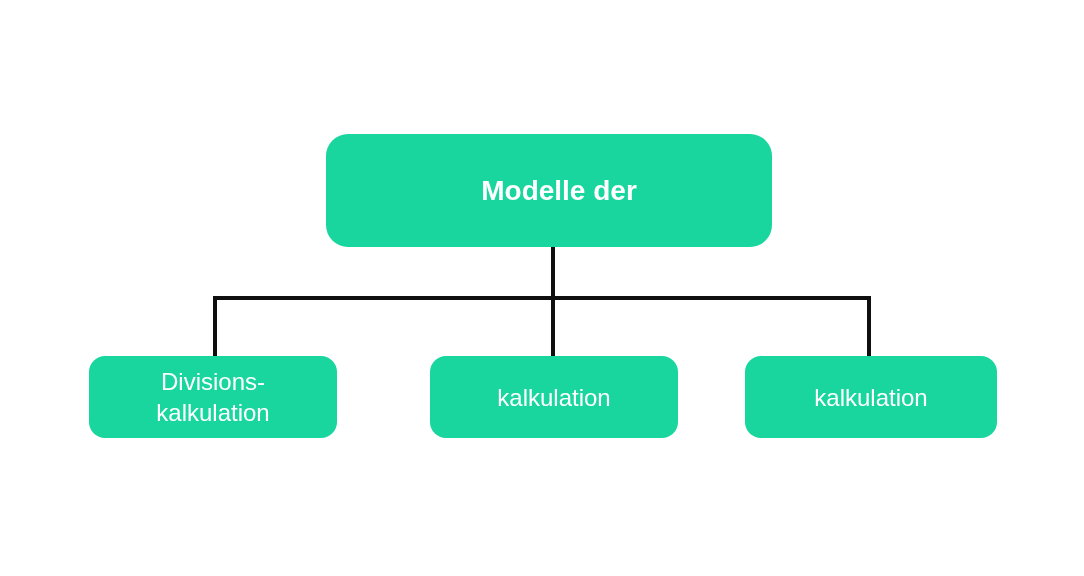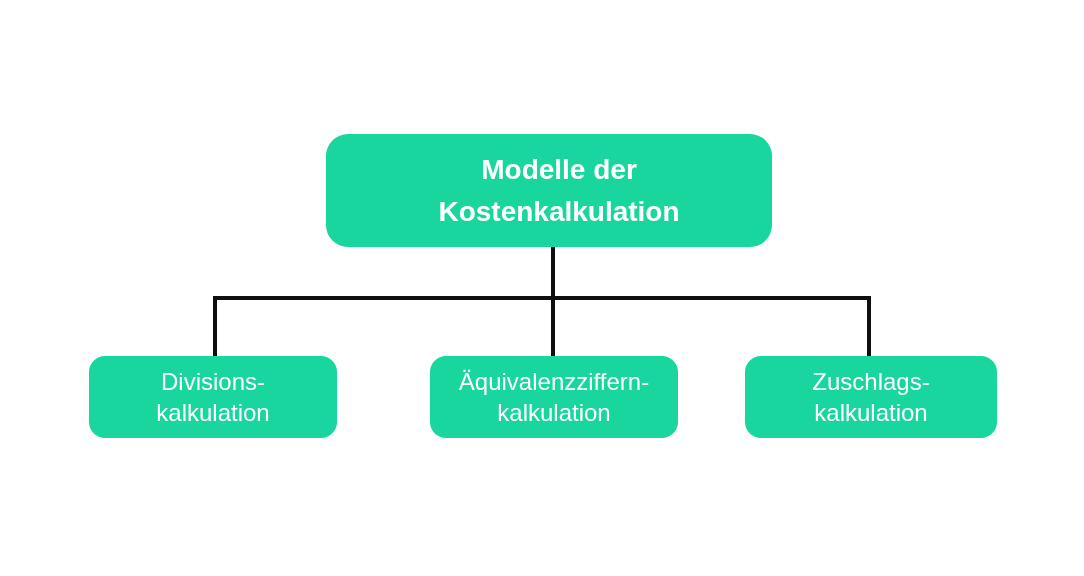--- a/index.html
+++ b/index.html
@@ -66,31 +66,28 @@
 
 <div class="canvas">
 
   <div class="connector conn-center-drop"></div>
   <div class="connector conn-rail"></div>
   <div class="connector conn-left-drop"></div>
   <div class="connector conn-right-drop"></div>
 
   <div class="node node-root">
     <span class="line">Modelle der</span>
-    <span class="line">Kostenkalkulation</span>
   </div>
 
   <div class="node node-child node-child-1">
     <span class="line">Divisions-</span>
     <span class="line">kalkulation</span>
   </div>
 
   <div class="node node-child node-child-2">
-    <span class="line">Äquivalenzziffern-</span>
     <span class="line">kalkulation</span>
   </div>
 
   <div class="node node-child node-child-3">
-    <span class="line">Zuschlags-</span>
     <span class="line">kalkulation</span>
   </div>
 
 </div>
 
 </body></html>

